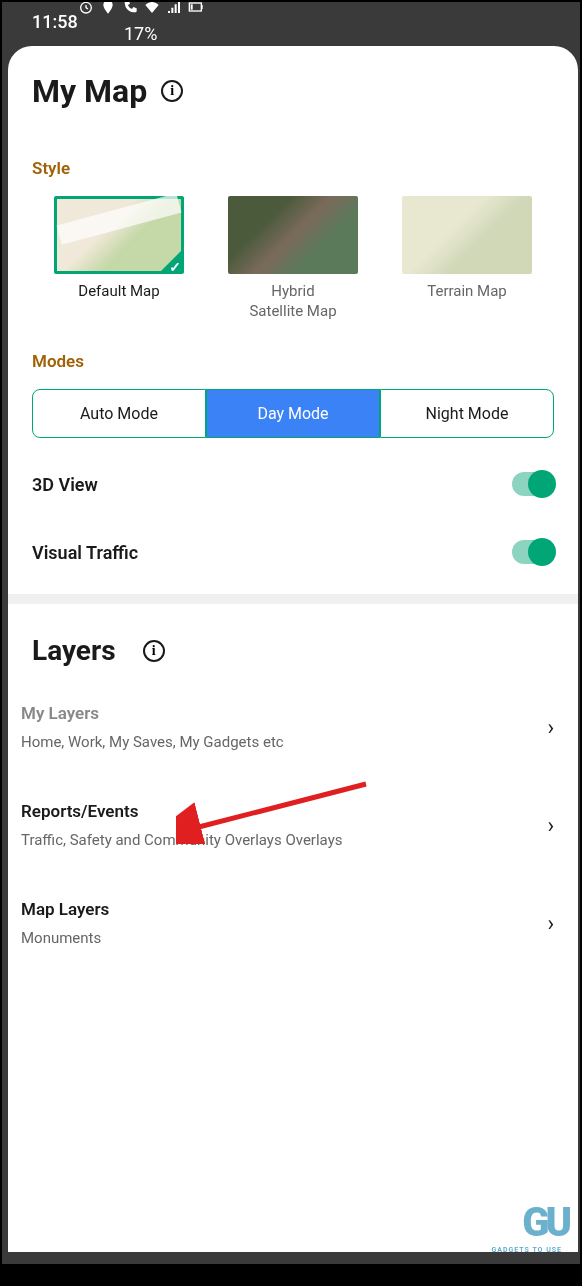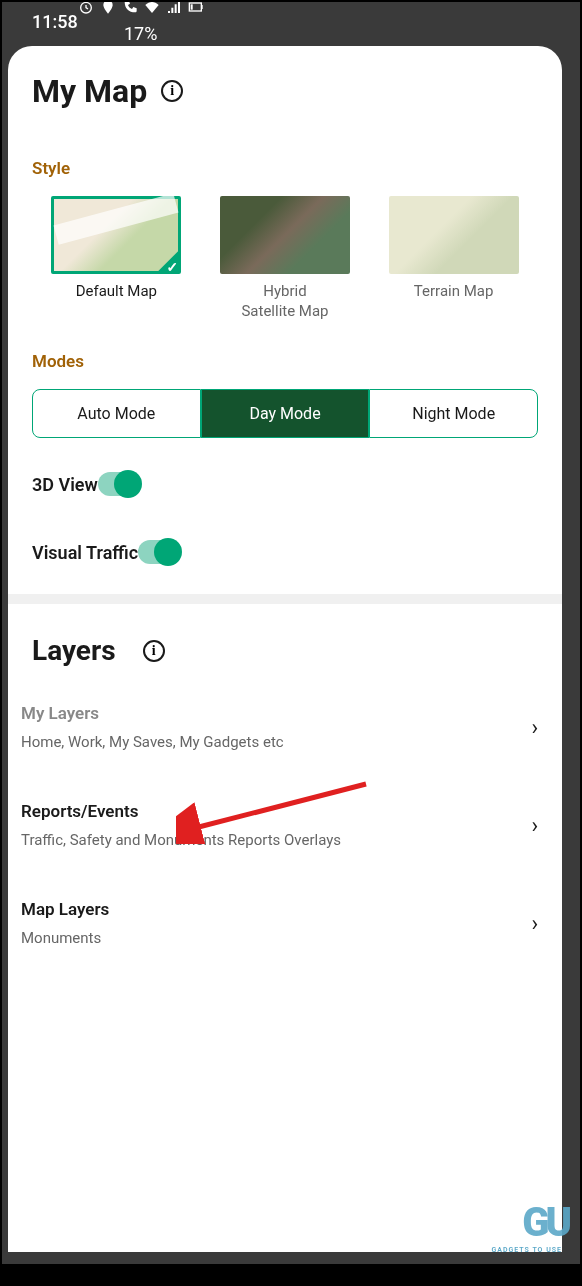--- a/index.html
+++ b/index.html
@@ -40,21 +40,21 @@
       gap: 6px;
     }
     .status-icon {
       width: 16px;
       height: 16px;
       fill: white;
     }
     .main-content {
       background: white;
       border-radius: 24px 24px 0 0;
-      margin: 4px 20px 0 8px;
+      margin: 4px 4px 0 8px;
       height: calc(100% - 80px);
       padding: 26px 0 0 0;
       position: relative;
     }
     .page-title-row {
       display: flex;
       align-items: center;
       gap: 14px;
       padding: 0 24px;
       margin-bottom: 48px;
@@ -168,25 +168,26 @@
       cursor: pointer;
       background: white;
     }
     .mode-btn:first-child {
       border-radius: 8px 0 0 8px;
     }
     .mode-btn:last-child {
       border-radius: 0 8px 8px 0;
     }
     .mode-btn.selected {
-      background: #14532d;
+      background: #3b82f6;
       color: white;
     }
     .toggle-row {
       display: flex;
+      justify-content: space-between;
       align-items: center;
       padding: 0 24px;
       margin-bottom: 44px;
     }
     .toggle-label {
       font-size: 18px;
       font-weight: 600;
       color: #1a1a1a;
     }
     .toggle {
@@ -377,21 +378,21 @@
   </div>
 
   <div class="layer-item">
     <div class="layer-item-title muted">My Layers</div>
     <div class="layer-item-sub">Home, Work, My Saves, My Gadgets etc</div>
     <div class="chevron">›</div>
   </div>
 
   <div class="layer-item">
     <div class="layer-item-title">Reports/Events</div>
-    <div class="layer-item-sub">Traffic, Safety and Monuments Reports Overlays</div>
+    <div class="layer-item-sub">Traffic, Safety and Community Overlays Overlays</div>
     <div class="chevron">›</div>
   </div>
 
   <div class="layer-item">
     <div class="layer-item-title">Map Layers</div>
     <div class="layer-item-sub">Monuments</div>
     <div class="chevron">›</div>
   </div>
 
   <svg class="arrow-annotation" viewBox="0 0 200 70">

